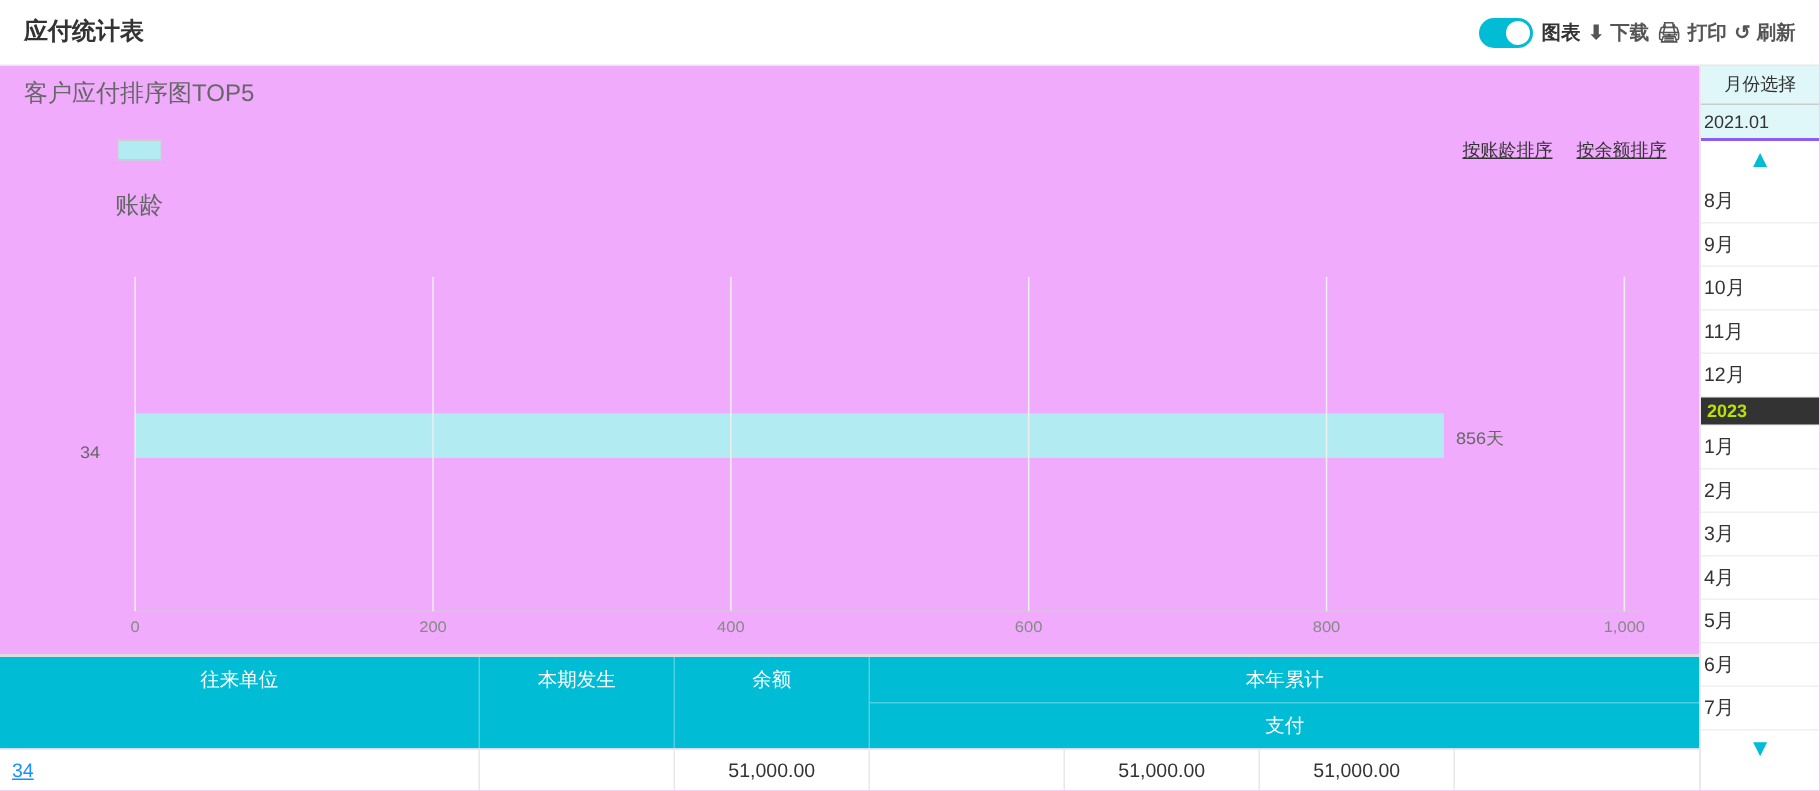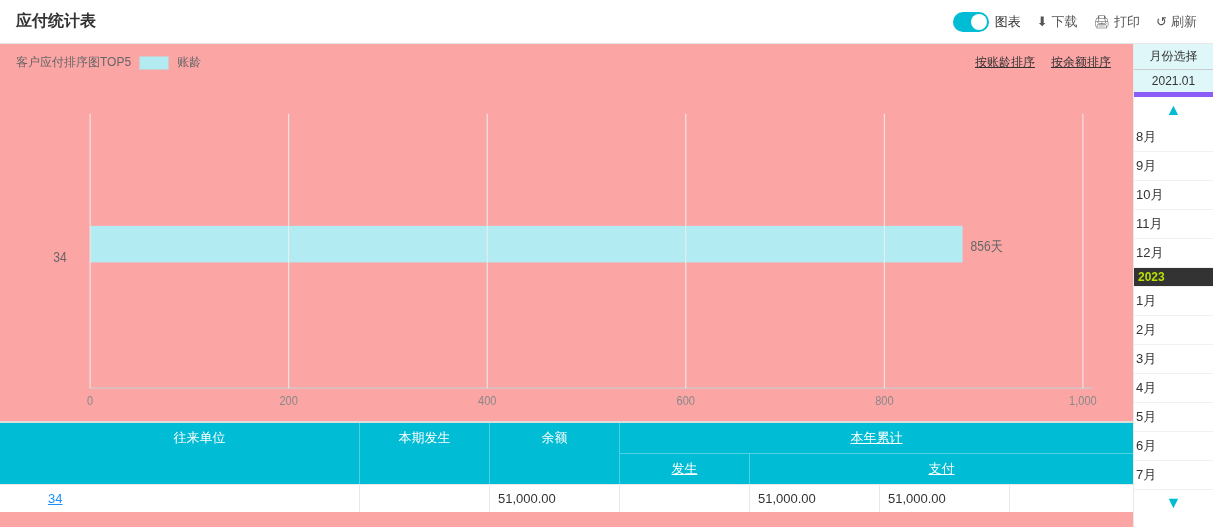--- a/index.html
+++ b/index.html
@@ -1,68 +1,68 @@
 <!DOCTYPE html>
 <html><head>
   <meta charset="utf-8">
   <style>
     * { box-sizing: border-box; margin: 0; padding: 0; }
     body { font-family: "Microsoft YaHei", Arial, sans-serif; font-size: 13px; background: #f5f5f5; color: #333; overflow: hidden; }
 
-    .app-container { width: 1213px; height: 527px; display: flex; flex-direction: column; background: #fca5a5; }
+    .app-container { width: 1213px; height: 527px; display: flex; flex-direction: column; background: #f0abfc; }
 
     
     .header { display: flex; align-items: center; justify-content: space-between; padding: 10px 16px; border-bottom: 1px solid #e8e8e8; background: #fff; height: 44px; }
     .header-title { font-size: 16px; font-weight: bold; color: #333; }
-    .header-actions { display: flex; align-items: center; gap: 16px; }
+    .header-actions { display: flex; align-items: center; gap: 5px; font-weight: bold; }
     .toggle-group { display: flex; align-items: center; gap: 6px; }
     .toggle-switch { width: 36px; height: 20px; background: #00bcd4; border-radius: 10px; position: relative; cursor: pointer; }
     .toggle-knob { width: 16px; height: 16px; background: #fff; border-radius: 50%; position: absolute; top: 2px; right: 2px; }
     .action-btn { display: flex; align-items: center; gap: 4px; color: #555; cursor: pointer; font-size: 13px; }
 
     
     .main-content { display: flex; flex: 1; overflow: hidden; }
 
     
     .chart-section { flex: 1; display: flex; flex-direction: column; overflow: hidden; }
 
     
     .chart-header { display: flex; align-items: center; justify-content: space-between; padding: 8px 16px; }
-    .chart-legend { display: flex; align-items: center; gap: 8px; font-size: 12px; color: #666; }
+    .chart-legend { display: flex; align-items: center; gap: 20px; font-size: 16px; color: #666; flex-direction: column; }
     .legend-box { width: 30px; height: 14px; background: #b2ebf2; border: 1px solid #ccc; }
     .chart-sort-btns { display: flex; gap: 4px; }
     .sort-btn { font-size: 12px; color: #333; cursor: pointer; padding: 2px 6px; text-decoration: underline; }
 
     
     .chart-area { flex: 1; position: relative; padding: 10px 20px 10px 50px; min-height: 280px; max-height: 340px; }
 
     
     .table-section { border-top: 2px solid #ddd; }
     .table-header { display: flex; background: #00bcd4; color: #fff; }
     .th { padding: 6px 8px; text-align: center; font-size: 13px; border-right: 1px solid rgba(255,255,255,0.3); }
     .th:last-child { border-right: none; }
-    .col-unit { width: 320px; min-width: 320px; margin-left: 40px; }
+    .col-unit { width: 320px; min-width: 320px; }
     .col-opening { width: 130px; min-width: 130px; }
     .col-current-occur { width: 130px; min-width: 130px; }
     .col-current-pay { width: 130px; min-width: 130px; }
     .col-balance { width: 130px; min-width: 130px; }
     .col-ytd-occur { width: 130px; min-width: 130px; }
     .col-ytd-pay { width: 130px; min-width: 130px; flex: 1; }
     .ytd-label { text-align: center; padding: 6px 8px; border-bottom: 1px solid rgba(255,255,255,0.3); font-size: 13px; }
     .ytd-sub { display: flex; }
     .table-row-data { display: flex; background: #fff; border-top: 1px solid #e8e8e8; }
-    .td { padding: 6px 8px; text-align: left; font-size: 13px; border-right: 1px solid #e8e8e8; }
+    .td { padding: 6px 8px; text-align: center; font-size: 13px; border-right: 1px solid #e8e8e8; }
     .td.left { text-align: left; }
     .td:last-child { border-right: none; }
     .link { color: #1890ff; text-decoration: underline; cursor: pointer; }
 
     
     .sidebar { width: 80px; background: #fff; border-left: 1px solid #e8e8e8; display: flex; flex-direction: column; padding: 0; overflow: hidden; }
     .sidebar-title { background: #e0f7fa; text-align: center; padding: 4px 2px; font-size: 12px; color: #333; border-bottom: 1px solid #ccc; }
-    .sidebar-year-select { text-align: center; padding: 4px 2px; font-size: 12px; color: #333; background: #e0f7fa; border-bottom: 5px solid #8b5cf6; }
+    .sidebar-year-select { padding: 4px 2px; font-size: 12px; color: #333; background: #e0f7fa; border-bottom: 2px solid #8b5cf6; }
     .sidebar-scroll { flex: 1; overflow-y: auto; }
     .sidebar-up-btn { text-align: center; padding: 4px; color: #00bcd4; cursor: pointer; font-size: 16px; }
     .sidebar-month { text-align: left; padding: 5px 2px; font-size: 13px; color: #333; cursor: pointer; border-bottom: 1px solid #f0f0f0; }
     .sidebar-month.year-label { color: #b8e000; font-weight: bold; background: #333; padding: 2px 4px; font-size: 12px; }
     .sidebar-down-btn { text-align: center; padding: 4px; color: #00bcd4; cursor: pointer; font-size: 16px; }
 
     
     .chart-svg { width: 100%; height: 100%; }
   </style>
 </head>
@@ -138,24 +138,23 @@
       </div>
 
       <div class="table-section">
 
         <div class="table-header">
           <div class="th col-unit">往来单位</div>
           <div class="th col-current-occur">本期发生</div>
           <div class="th col-balance">
             <span>余额</span>
           </div>
-          <div class="th" style="flex:1;display:flex;flex-direction:column;padding:0;text-decoration:underline;">
+          <div class="th" style="flex:1;display:flex;flex-direction:column;padding:0;">
             <div class="ytd-label">本年累计</div>
             <div class="ytd-sub">
-              <div class="th col-ytd-occur">发生</div>
               <div class="th col-ytd-pay">支付</div>
             </div>
           </div>
         </div>
 
         <div class="table-row-data">
           <div class="td left col-unit">
             <span class="link">34</span>
           </div>
           <div class="td col-opening"></div>

